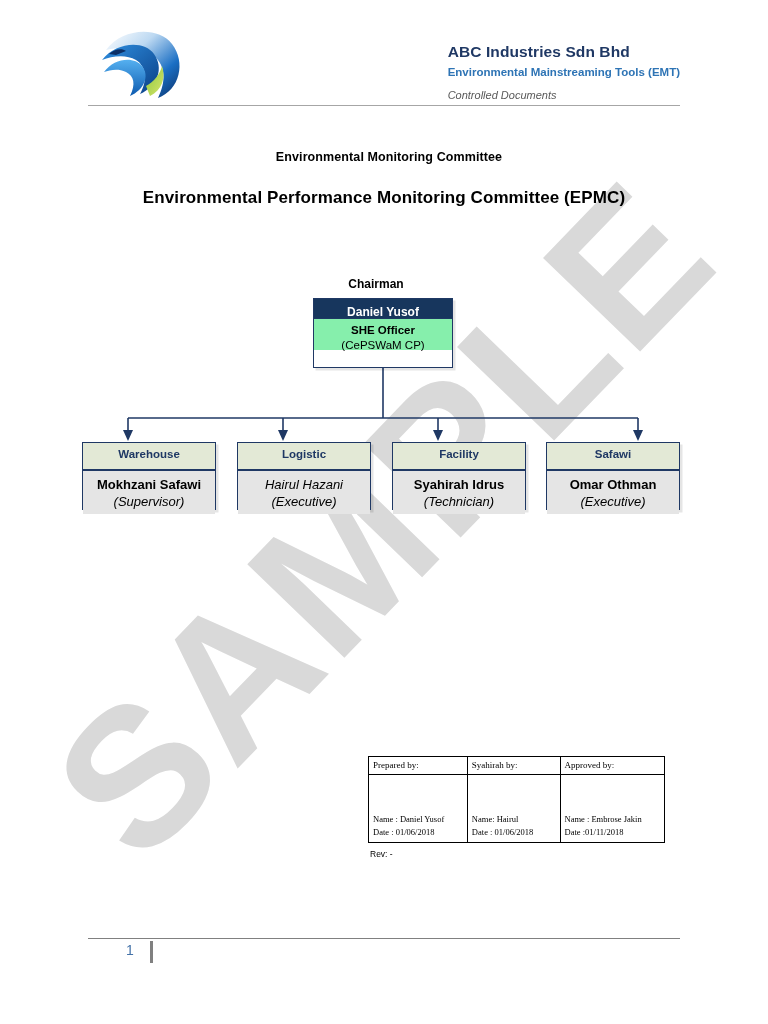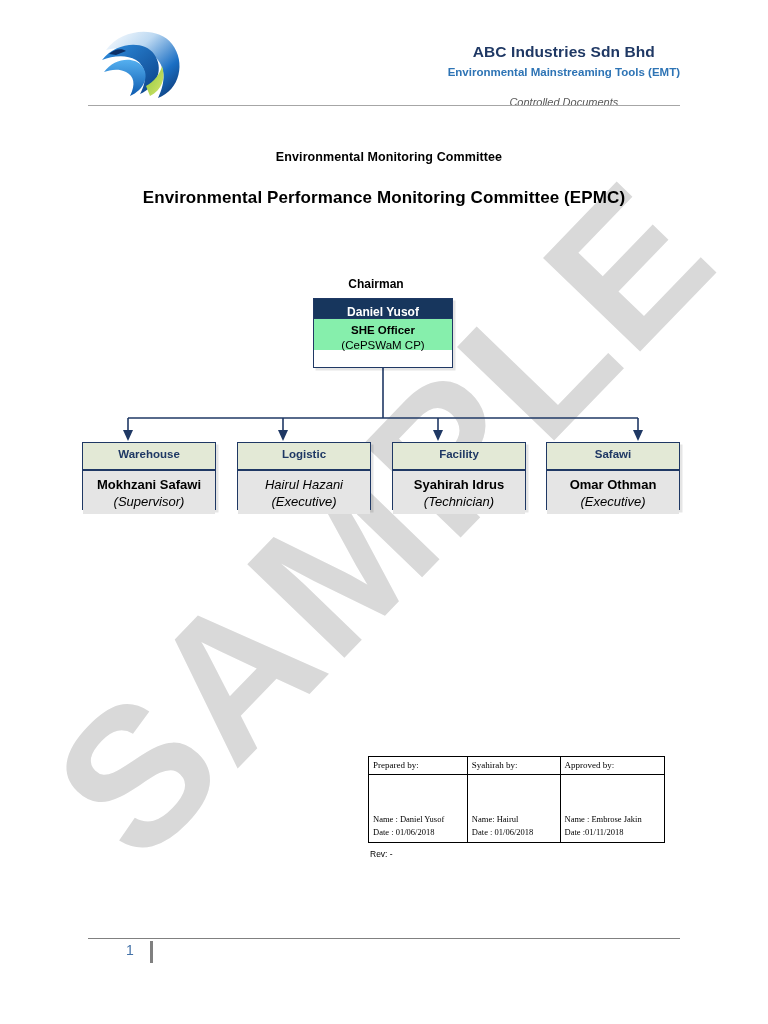--- a/index.html
+++ b/index.html
@@ -61,42 +61,42 @@
     position: absolute;
     left: 4px;
     top: 2px;
     width: 96px;
     height: 80px;
   }
   .header-text {
     position: absolute;
     right: 0;
     top: 20px;
-    text-align: center;
+    text-align: left;
   }
   .company-name {
     font-size: 15.5px;
     font-weight: 700;
     color: #1f3864;
     letter-spacing: 0.1px;
     line-height: 1.25;
   }
   .doc-subtitle {
     font-size: 11.5px;
     font-weight: 700;
     color: #2e74b5;
     line-height: 1.45;
     margin-top: 3px;
   }
   .doc-category {
     font-size: 11px;
     font-style: italic;
     color: #595959;
     line-height: 1.45;
-    margin-top: 14px;
+    margin-top: 7px;
   }
   .header-rule {
     position: absolute;
     left: 88px;
     top: 105px;
     width: 592px;
     height: 0;
     border-top: 1.4px solid #a6a6a6;
     z-index: 3;
   }

